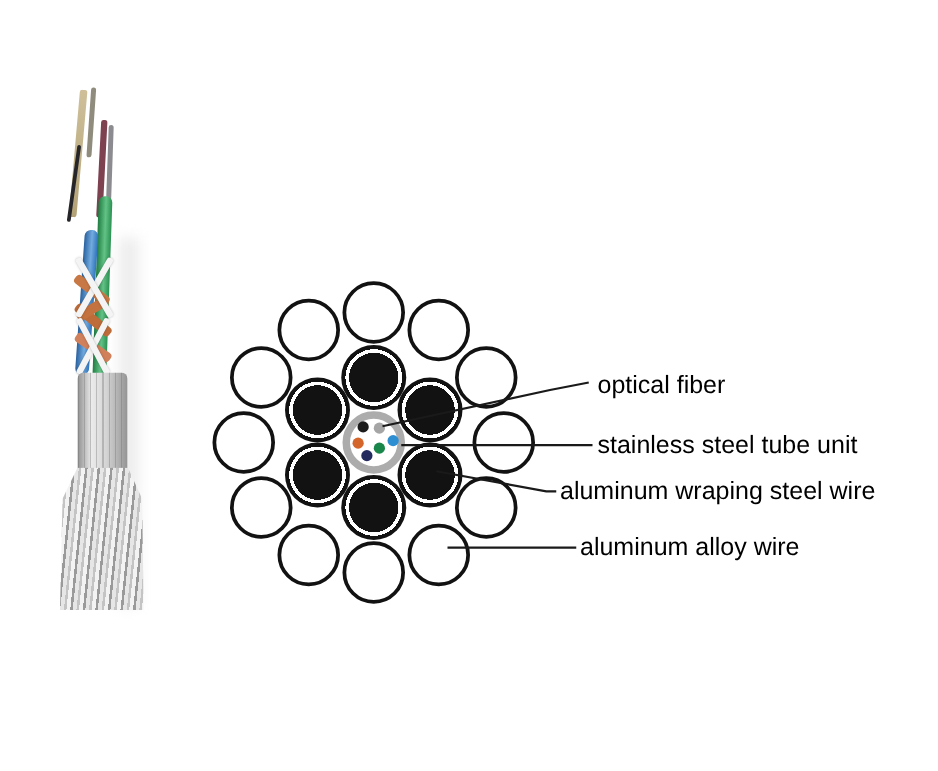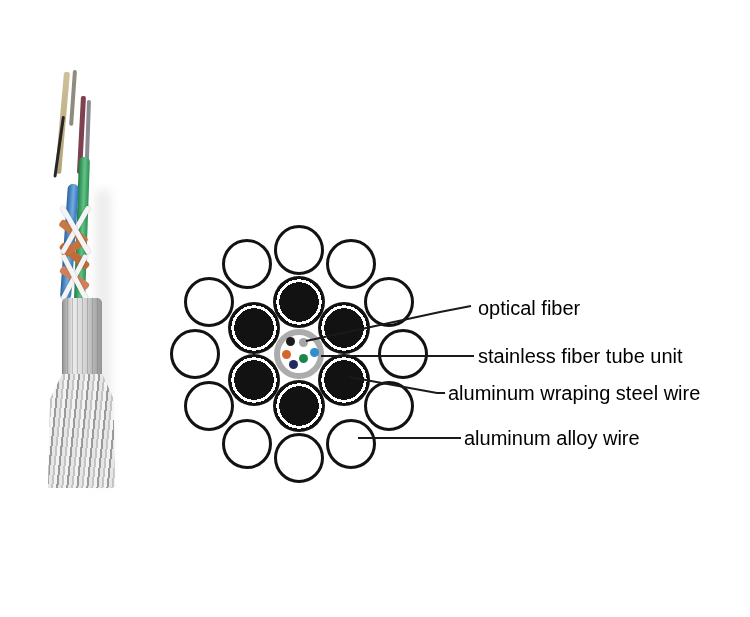--- a/index.html
+++ b/index.html
@@ -113,17 +113,17 @@
     </div>
 
   <svg class="leaders" width="750" height="617" viewBox="0 0 750 617">
     <polyline points="306,341 440,312 471,306" fill="none" stroke="#1a1a1a" stroke-width="1.8"></polyline>
     <polyline points="321,356 474,356" fill="none" stroke="#1a1a1a" stroke-width="1.8"></polyline>
     <polyline points="349,377 437,393 445,393" fill="none" stroke="#1a1a1a" stroke-width="1.8"></polyline>
     <polyline points="358,438 461,438" fill="none" stroke="#1a1a1a" stroke-width="1.8"></polyline>
   </svg>
 
   <span class="lbl lbl-1">optical fiber</span>
-  <span class="lbl lbl-2">stainless fiber tube unit</span>
+  <span class="lbl lbl-2">stainless steel tube unit</span>
   <span class="lbl lbl-4">aluminum alloy wire</span>
   <span class="lbl lbl-3">aluminum wraping steel wire</span>
 
 </div>
 
 </body></html>

